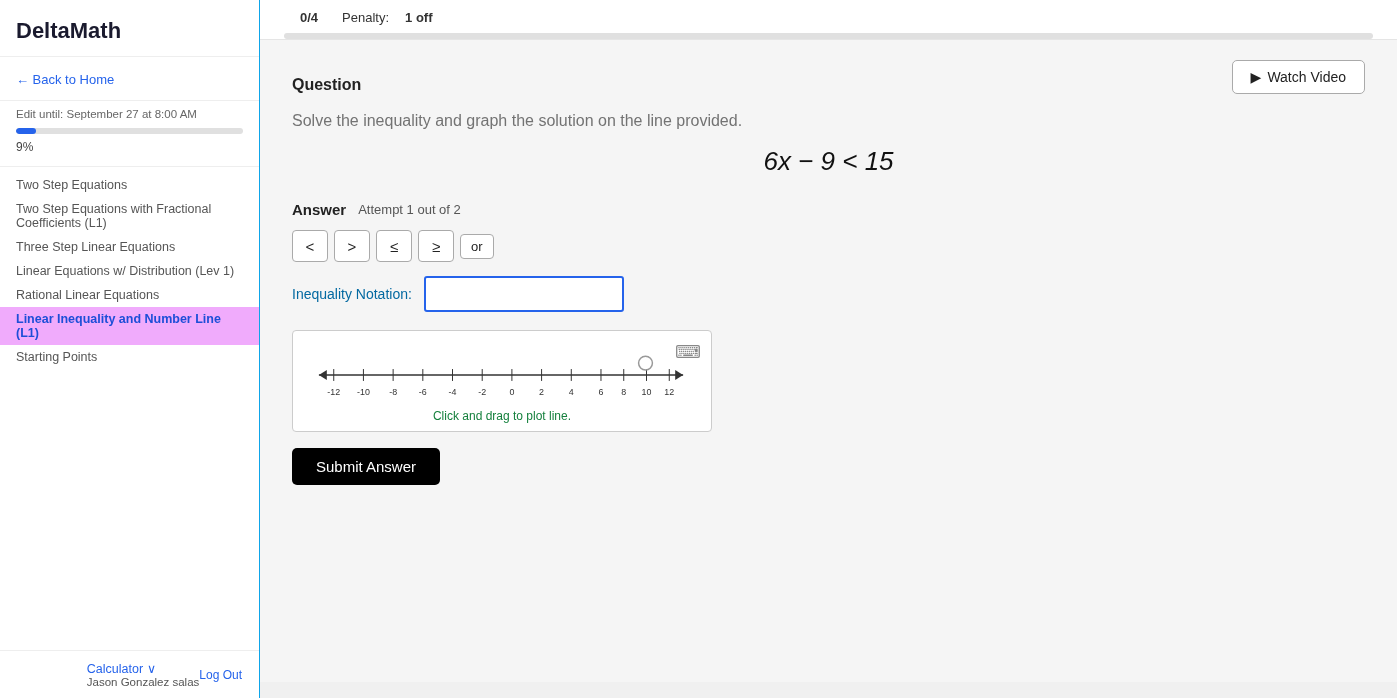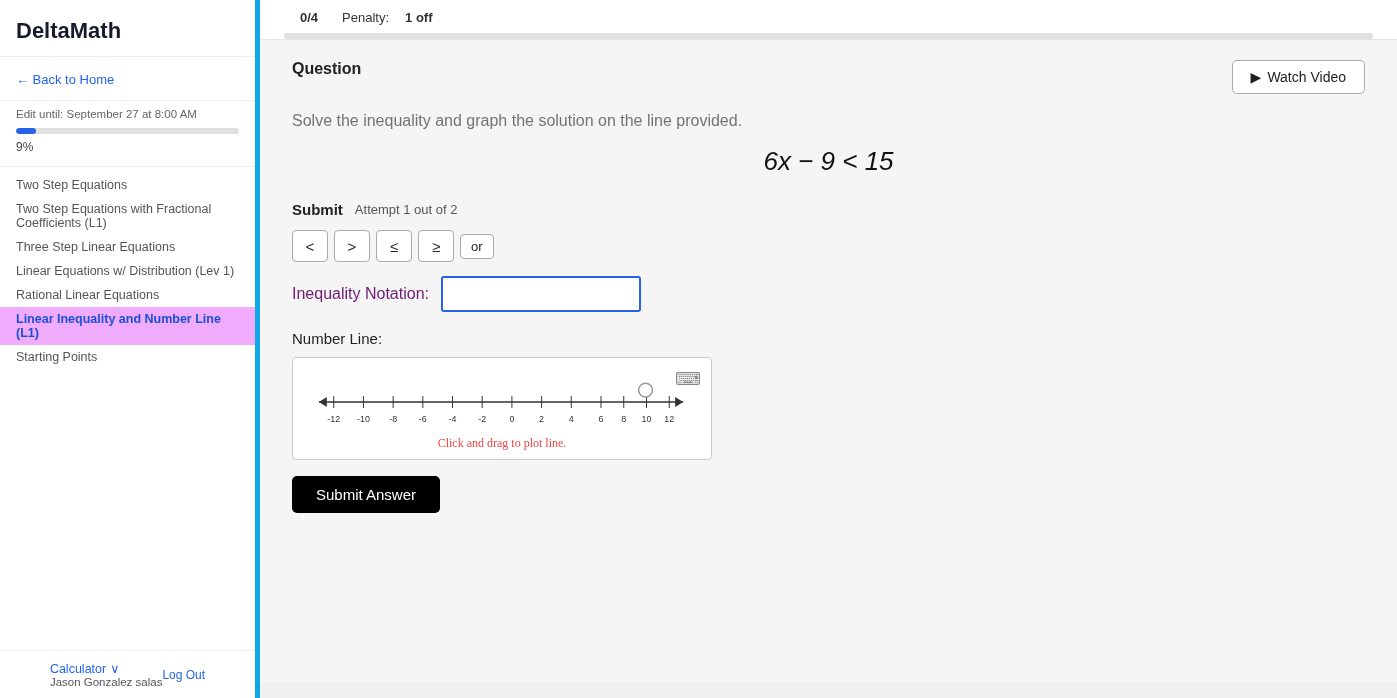--- a/index.html
+++ b/index.html
@@ -3,21 +3,21 @@
   <meta charset="utf-8">
   <style>
     * { box-sizing: border-box; margin: 0; padding: 0; }
     body { font-family: Arial, sans-serif; background: #f0f0f0; display: flex; height: 698px; overflow: hidden; }
 
     
     #sidebar {
       width: 260px;
       min-width: 260px;
       background: #fff;
-      border-right: 5px solid #0ea5e9;
+      border-right: 1px solid #0ea5e9;
       display: flex;
       flex-direction: column;
       height: 698px;
       overflow: hidden;
     }
     #sidebar-logo {
       font-size: 22px;
       font-weight: bold;
       color: #1a1a2e;
       padding: 18px 16px 12px 16px;
@@ -75,21 +75,21 @@
     .sidebar-pct {
       padding: 0 16px 6px 16px;
       font-size: 12px;
       color: #444;
     }
     .sidebar-bottom {
       border-top: 1px solid #eee;
       padding: 10px 17px;
       display: flex;
       align-items: center;
-      justify-content: center;
+      justify-content: flex-end;
     }
     .sidebar-calculator { font-size: 12.5px; color: #2563eb; cursor: pointer; display: flex; align-items: center; gap: 4px; }
     .sidebar-user { font-size: 11.5px; color: #555; }
     .sidebar-logout { font-size: 12px; color: #2563eb; cursor: pointer; }
 
     
     #main {
       flex: 1;
       background: #f5f5f5;
       display: flex;
@@ -127,21 +127,21 @@
       border-radius: 3px 0 0 3px;
       width: 25%;
     }
 
     #content-area {
       padding: 20px 32px;
       flex: 1;
     }
     .question-header {
       display: flex;
-      align-items: flex-start;
+      align-items: flex-end;
       justify-content: space-between;
       margin-bottom: 18px;
     }
     .question-label {
       font-size: 16px;
       font-weight: 700;
       color: #222;
     }
     .btn-group { display: flex; gap: 10px; }
     .btn-outline {
@@ -200,21 +200,21 @@
       color: #222;
       cursor: pointer;
     }
 
     .notation-row {
       display: flex;
       align-items: center;
       gap: 12px;
       margin-bottom: 18px;
     }
-    .notation-label { font-size: 16px; color: #701a75; }
+    .notation-label { font-size: 14px; color: #0369a1; }
     .notation-input {
       width: 200px;
       height: 36px;
       border: 2px solid #2563eb;
       border-radius: 3px;
       font-size: 15px;
       padding: 4px 8px;
       outline: none;
     }
 
@@ -225,23 +225,22 @@
       background: #fff;
       padding: 14px 16px 8px 16px;
       width: 420px;
       position: relative;
       margin-bottom: 16px;
     }
     .number-line-svg { display: block; width: 100%; }
     .nl-hint {
       text-align: center;
       font-size: 12px;
-      color: #ef4444;
+      color: #15803d;
       margin-top: 4px;
-      font-family: Liberation Serif, serif;
     }
     .keyboard-icon {
       position: absolute;
       top: 10px;
       right: 10px;
       color: #888;
       font-size: 18px;
       cursor: pointer;
     }
 
@@ -319,41 +318,40 @@
           <span>Watch Video</span>
         </button>
       </div>
     </div>
 
     <div class="question-text">Solve the inequality and graph the solution on the line provided.</div>
     <div class="question-math">6<i>x</i> − 9 &lt; 15</div>
 
     <div class="answer-section">
       <div class="answer-header">
-        <span class="answer-label">Submit</span>
+        <span class="answer-label">Answer</span>
         <span class="attempt-info">Attempt 1 out of 2</span>
       </div>
 
       
       <div class="symbol-btns">
         <button class="sym-btn">&lt;</button>
         <button class="sym-btn">&gt;</button>
         <button class="sym-btn">≤</button>
         <button class="sym-btn">≥</button>
         <button class="sym-or">or</button>
       </div>
 
       
       <div class="notation-row">
         <span class="notation-label">Inequality Notation:</span>
         <input class="notation-input" type="text" style="">
       </div>
 
       
-      <div class="number-line-label">Number Line:</div>
       <div class="number-line-box">
         <span class="keyboard-icon">⌨</span>
         <svg class="number-line-svg" viewBox="0 0 390 60" height="60">
 
           <line x1="10" y1="30" x2="378" y2="30" stroke="#333" stroke-width="1.5"></line>
 
           <polygon points="10,30 18,25 18,35" fill="#333"></polygon>
 
           <polygon points="378,30 370,25 370,35" fill="#333"></polygon>
 

